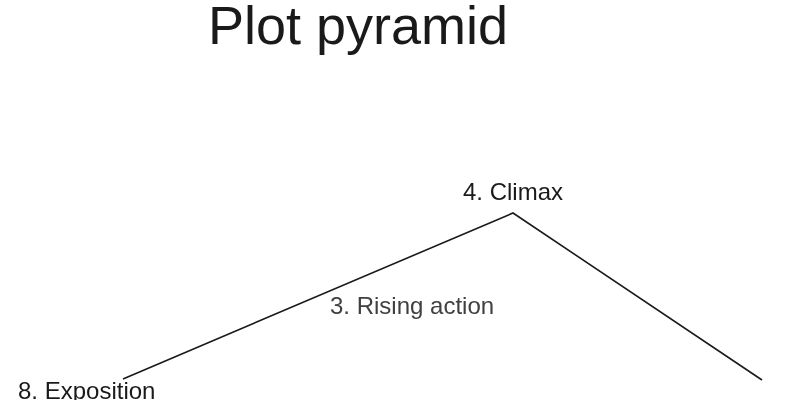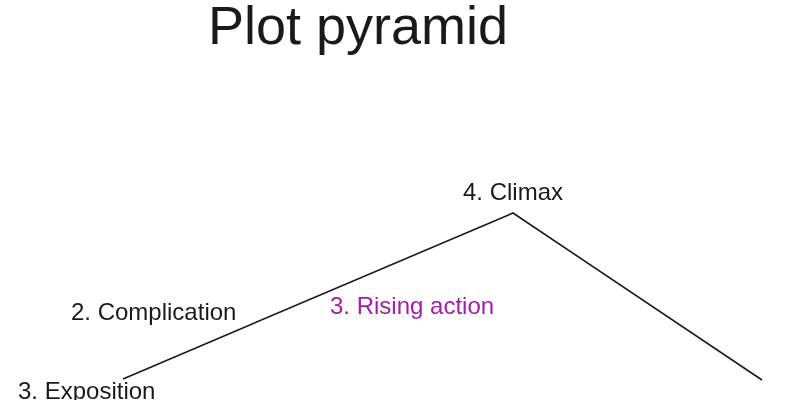--- a/index.html
+++ b/index.html
@@ -46,18 +46,17 @@
 <body>
 
 <div class="slide">
 
   <h1 class="slide-title">Plot pyramid</h1>
 
   <svg class="line-layer" viewBox="0 0 793 416">
     <polyline fill="none" stroke-linejoin="miter" stroke-linecap="butt" points="123,379 513,213 762,380" stroke="#1a1a1a" stroke-width="1.6"></polyline>
   </svg>
 
-  <span class="pyramid-label" style="left: 18px; top: 379px; color: rgb(26, 26, 26);">3. Exposition</span>
-  <span class="pyramid-label" style="left: 71px; top: 300px; color: rgb(26, 26, 26);">2. Complication</span>
-  <span class="pyramid-label" style="left: 330px; top: 294px; color: #a21caf;">3. Rising action</span>
+  <span class="pyramid-label" style="left: 18px; top: 379px; color: rgb(26, 26, 26);">8. Exposition</span>
+  <span class="pyramid-label" style="left: 330px; top: 294px; color: #404040;">3. Rising action</span>
   <span class="pyramid-label" style="left: 463px; top: 180px; color: rgb(26, 26, 26);">4. Climax</span>
 
 </div>
 
 </body></html>

